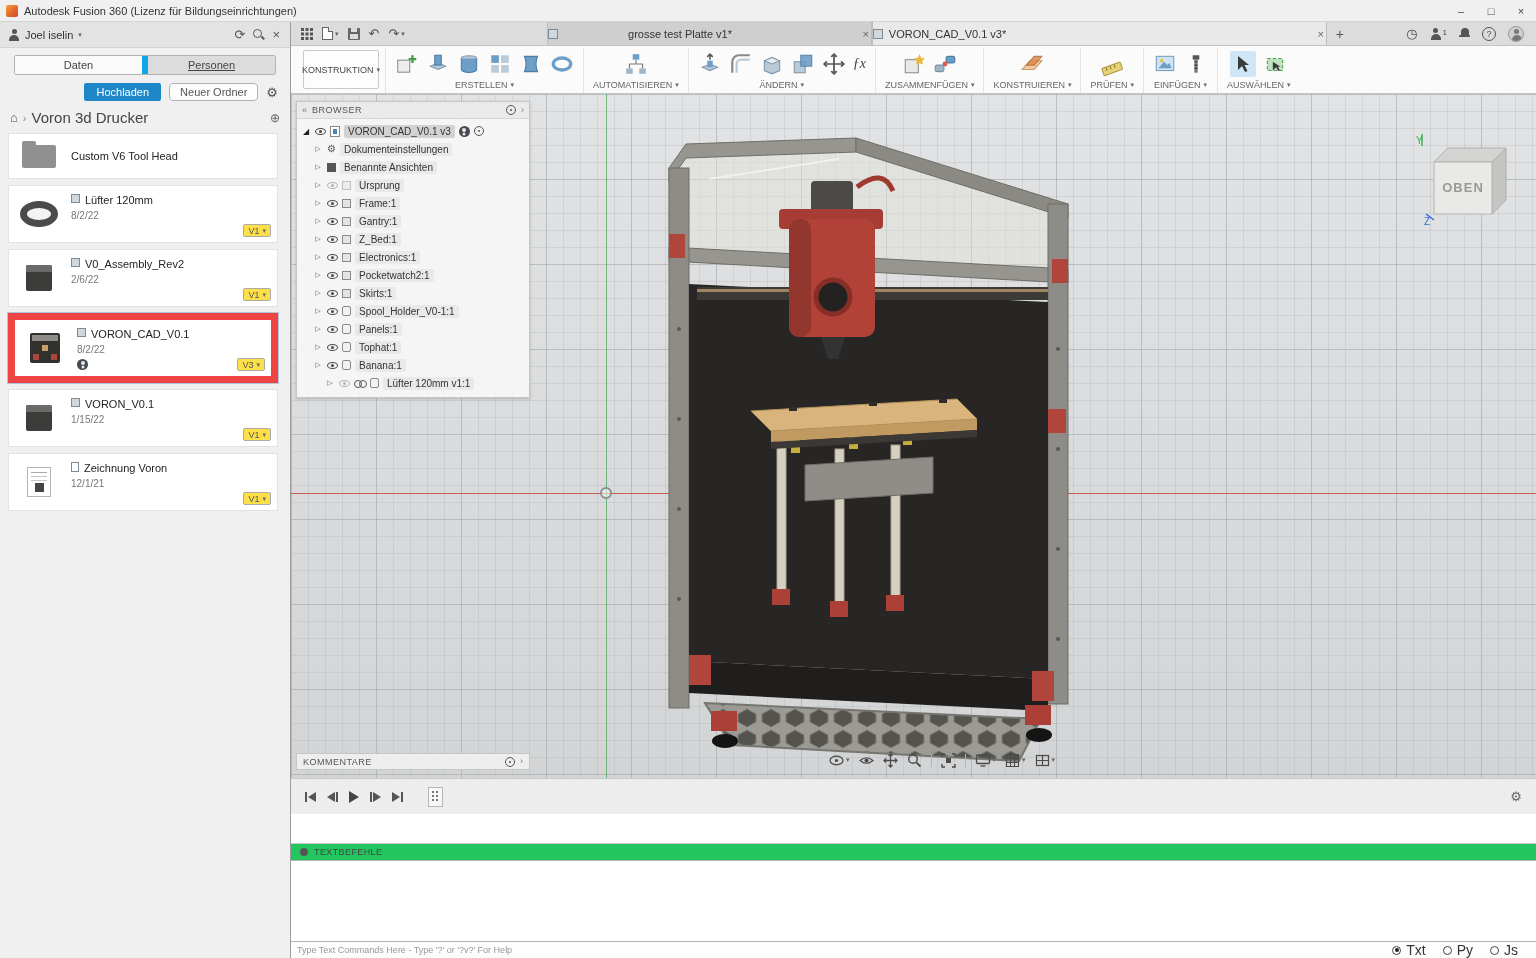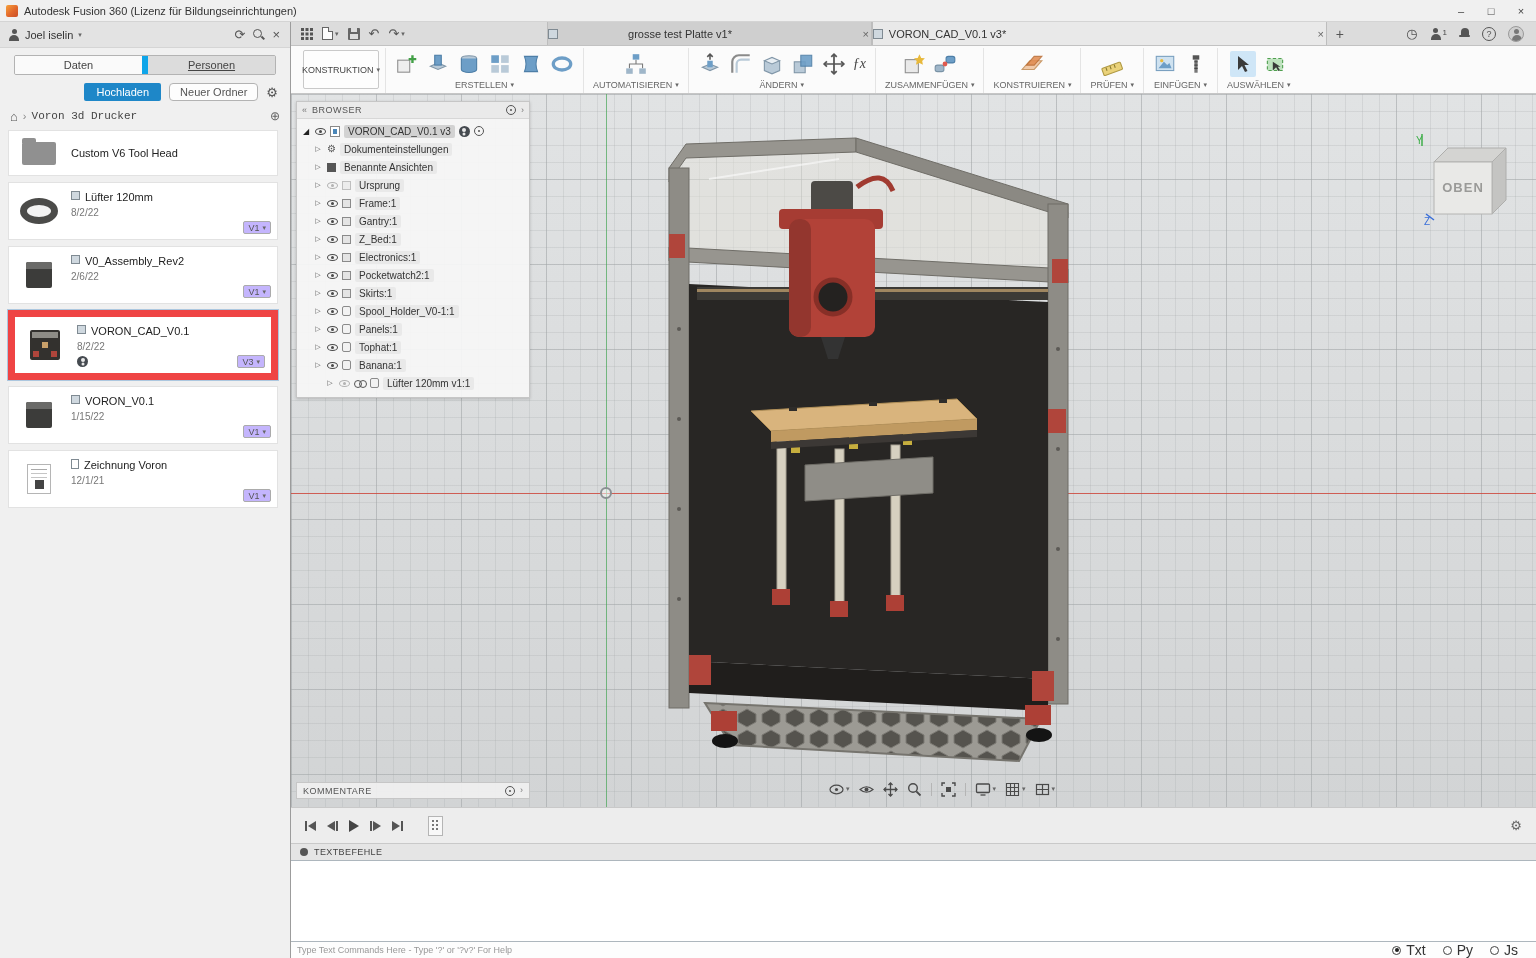--- a/index.html
+++ b/index.html
@@ -37,21 +37,21 @@
   .seg-tab + .seg-tab { border-left:6px solid #0ea5e9;text-decoration:underline; }
 
   .dp-actions { display:flex; align-items:center; justify-content:flex-end; gap:8px; padding:5px 12px 5px; }
   .btn-upload { background:#1e87c8; color:#fff; font-size:11px; padding:3px 12px; border-radius:2px; }
   .btn-newfolder { background:#fdfdfd; color:#555; font-size:11px; padding:2px 10px; border:1px solid #b3b3b3; border-radius:4px; }
   .i-gear { font-size:13px; color:#555; line-height:1; }
 
   .dp-breadcrumb { display:flex; align-items:center; gap:5px; padding:3px 10px 5px; color:#555; }
   .i-home { font-size:13px; color:#555; line-height:1; }
   .bc-chev { font-size:11px; color:#888; }
-  .bc-label { font-size:11px; color:#444;font-family:Liberation Mono, monospace; }
+  .bc-label { font-size:15px; color:#444; }
   .i-globe { font-size:12px; color:#666; margin-left:auto; }
 
   .dp-list { flex:1; overflow:hidden; padding-top:2px; }
   .card { width:270px; margin:0 0 6px 8px; background:#fff; border:1px solid #e2e2e2; display:flex; gap:8px; padding:6px; position:relative; min-height:58px; }
   .card.folder { min-height:46px; align-items:center; }
   .card.sel { border:7px solid #ef4444; box-shadow:0 0 0 1px rgba(46,124,192,.35); }
   .th { width:48px; min-width:48px; display:flex; align-items:center; justify-content:center; }
   .th-folder { position:relative; width:34px; height:23px; background:#909090; border-radius:2px; }
   .th-folder::before { content:""; position:absolute; top:-4px; left:0; width:14px; height:5px; background:#909090; border-radius:2px 2px 0 0; }
   .th-fan { width:38px; height:26px; border:7px solid #4b4b49; border-radius:50%; background:#f3f3f3; }
@@ -62,21 +62,21 @@
   .th-printer::after { content:""; position:absolute; left:3px; bottom:3px; width:6px; height:6px; background:#b0453b; box-shadow:18px 0 0 #b0453b, 9px -9px 0 #c9a06a; }
   .th-draw { width:24px; height:30px; background:#fff; border:1px solid #b5b5b5; position:relative; }
   .th-draw::before { content:""; position:absolute; left:3px; top:4px; right:3px; height:1px; background:#aaa; box-shadow:0 4px 0 #c5c5c5, 0 8px 0 #c5c5c5; }
   .th-draw::after { content:""; position:absolute; left:7px; top:15px; width:9px; height:9px; background:#444; }
   .card-main { display:flex; flex-direction:column; justify-content:flex-start; padding-top:2px; }
   .c-namerow { display:flex; align-items:flex-start; gap:5px; }
   .mini-cube { width:9px; height:9px; background:#cfd8df; border:1px solid #7f8a92; flex:none; }
   .mini-draw { width:8px; height:10px; background:#fff; border:1px solid #7f8a92; flex:none; }
   .c-name { font-size:11px; color:#222; }
   .c-date { font-size:10px; color:#777; margin-top:4px; }
-  .ver { position:absolute; right:6px; bottom:5px; border:1px solid #ababab; border-radius:2px; background:#c4b5fd; font-size:9px; color:#555; padding:0 4px; display:flex; align-items:center; gap:3px; height:13px; }
+  .ver { position:absolute; right:6px; bottom:5px; border:1px solid #ababab; border-radius:2px; background:#fde047; font-size:9px; color:#555; padding:0 4px; display:flex; align-items:center; gap:3px; height:13px; }
   .ic-avatar { width:11px; height:11px; border-radius:50%; background:#454a50; flex:none; position:relative; }
   .ic-avatar::after { content:""; position:absolute; left:3.5px; top:2px; width:4px; height:4px; border-radius:50%; background:#e9e9e9; box-shadow:0 4px 0 -0.5px #e9e9e9; }
   .card .ic-avatar { margin-top:4px; }
 
   
   .main { flex:1; display:flex; flex-direction:column; min-width:0; background:#fff; }
 
   
   .tabbar { height:24px; background:#dcdcdc; border-bottom:1px solid #c2c2c2; display:flex; align-items:stretch; }
   .qat { display:flex; align-items:center; gap:9px; padding:0 10px; }
@@ -188,21 +188,21 @@
   .tl-bar { width:2px; height:10px; background:#555; }
   .tri-l { width:0; height:0; border-top:5px solid transparent; border-bottom:5px solid transparent; border-right:8px solid #555; }
   .tri-r { width:0; height:0; border-top:5px solid transparent; border-bottom:5px solid transparent; border-left:8px solid #555; }
   .tri-r.big { border-top-width:6px; border-bottom-width:6px; border-left-width:10px; border-left-color:#444; }
   .tl-slider { width:15px; height:20px; border:1px solid #b5b5b5; background:#f8f8f8; margin-left:14px; position:relative; }
   .tl-slider::before { content:""; position:absolute; left:3px; top:3px; width:2px; height:2px; background:#777;
     box-shadow:4px 0 #777, 0 4px #777, 4px 4px #777, 0 8px #777, 4px 8px #777; }
   .tl-gear { margin-left:auto; font-size:13px; color:#666; }
 
   
-  .txtcmd-hd { height:17px; background:#e5e5e5; border-top:1px solid #c9c9c9; display:flex; align-items:center; gap:6px; padding:0 9px; }
+  .txtcmd-hd { height:17px; background:#22c55e; border-top:1px solid #c9c9c9; display:flex; align-items:center; gap:6px; padding:0 9px;margin-top:29px; }
   .dot-ic { width:8px; height:8px; border-radius:50%; background:#555; }
   .txtcmd-title { font-size:9px; color:#444; letter-spacing:.4px; }
   .txtcmd-area { height:82px; width:100%; border:1px solid #adb6bd; border-left:none; border-right:none; resize:none; outline:none; font-family:"Liberation Mono", monospace; font-size:11px; padding:4px; }
   .cmd-row { height:16px; display:flex; align-items:center; background:#fdfdfd; padding:0 6px; gap:5px; }
   .cmd-input { flex:1; border:none; outline:none; background:transparent; font-size:9px; color:#555; font-family:"Liberation Sans", sans-serif; }
   .cmd-input::placeholder { color:#999; }
   .radio { width:9px; height:9px; border:1px solid #444; border-radius:50%; position:relative; flex:none; }
   .radio.sel::after { content:""; position:absolute; inset:1.5px; background:#222; border-radius:50%; }
   .radio-lbl { font-size:14px; color:#333; margin-right:12px; }
 </style>

